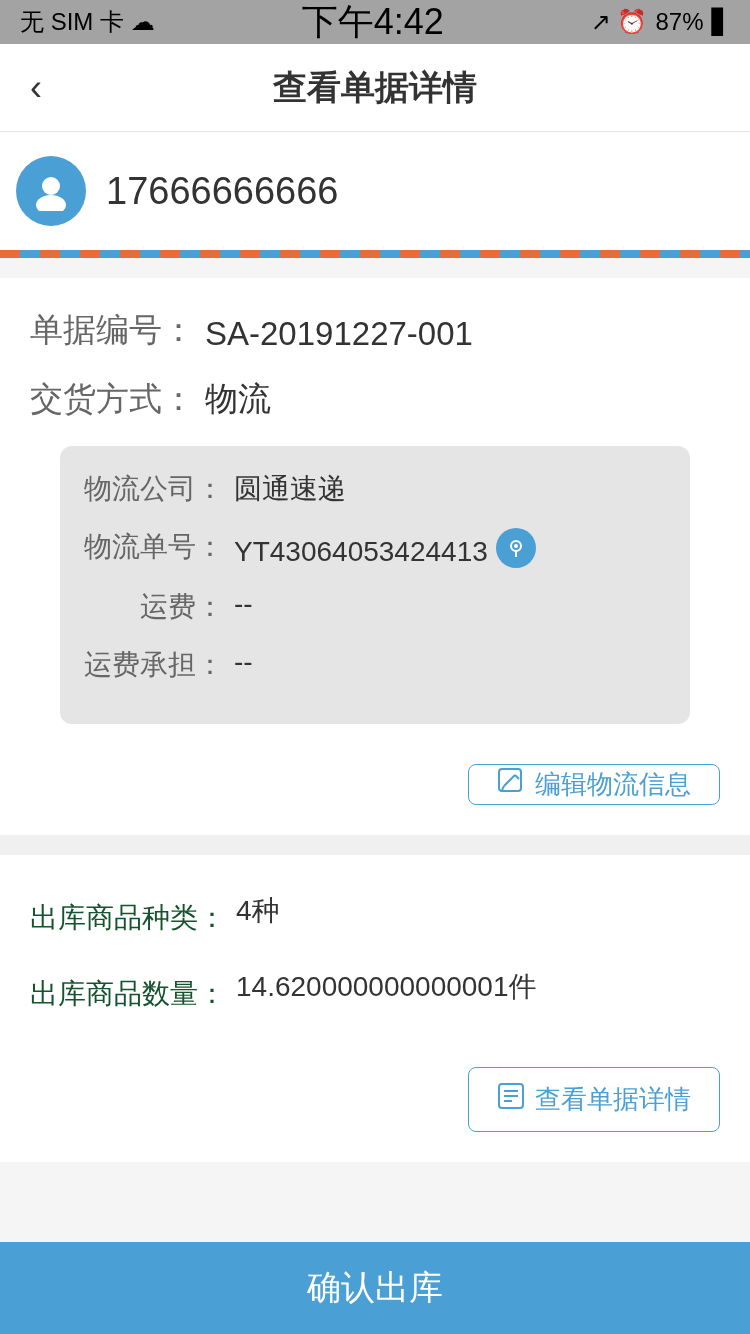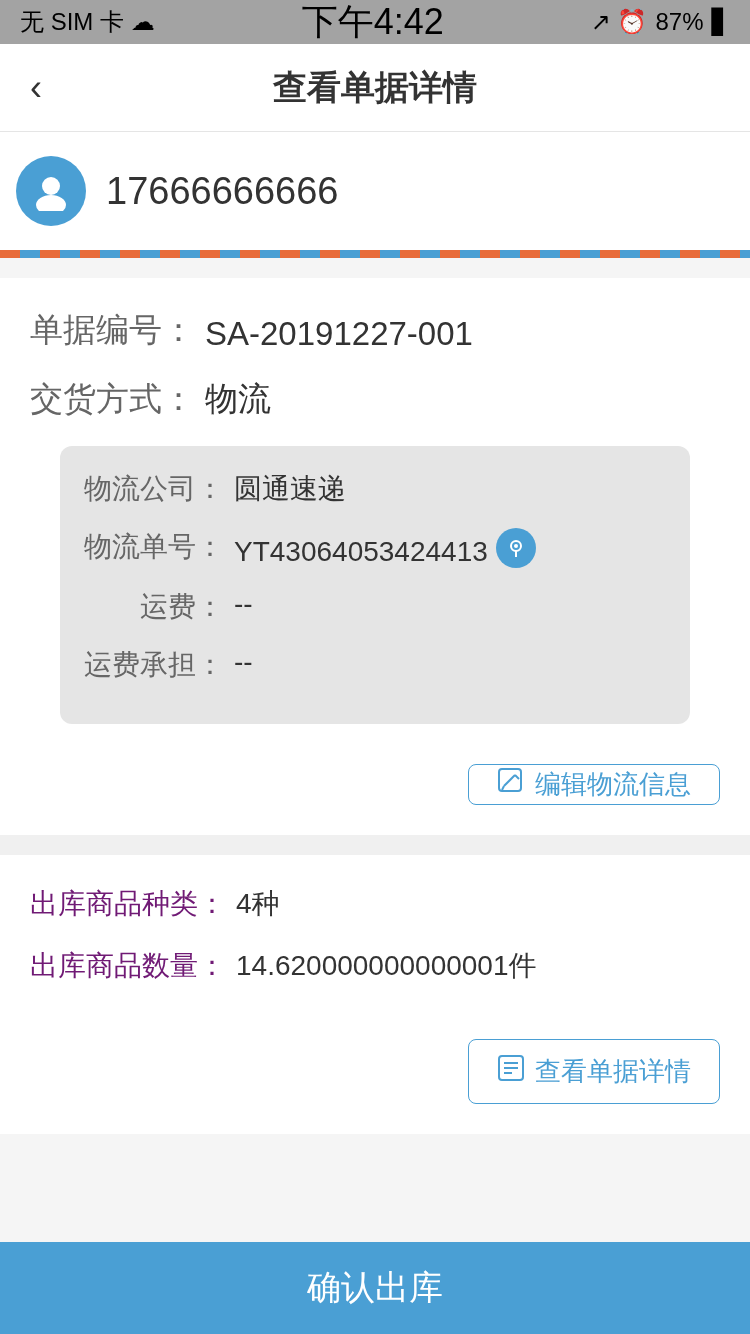--- a/index.html
+++ b/index.html
@@ -184,25 +184,26 @@
       background: #fff;
       padding: 30px 30px 20px 30px;
     }
     .goods-row {
       display: flex;
       align-items: center;
       margin-bottom: 24px;
       font-size: 28px;
     }
     .goods-label {
-      color: #701a75;
+      color: #14532d;
       min-width: 180px;
       text-align: center;
       flex-shrink: 0;
       padding-right: 10px;
+      margin-top: 14px;
     }
     .goods-value {
       color: #333;
     }
 
     
     .view-btn-row {
       display: flex;
       justify-content: flex-end;
       padding: 10px 30px 30px 30px;

